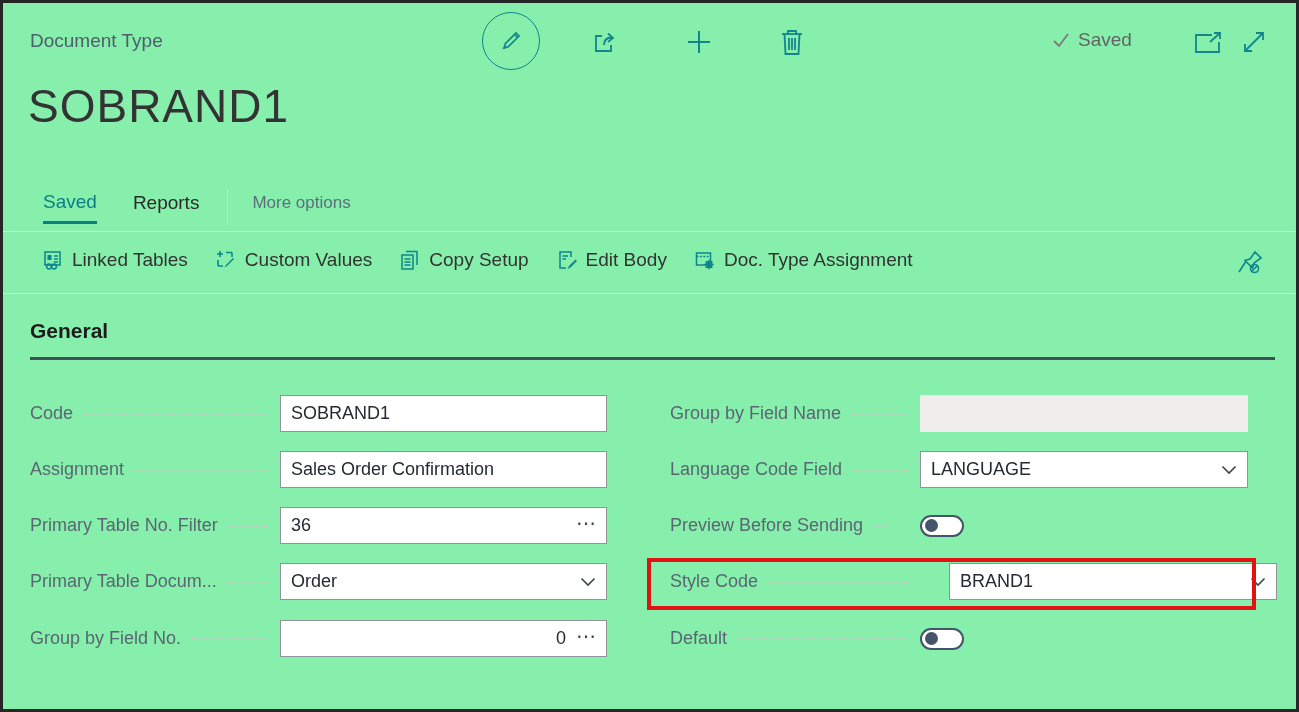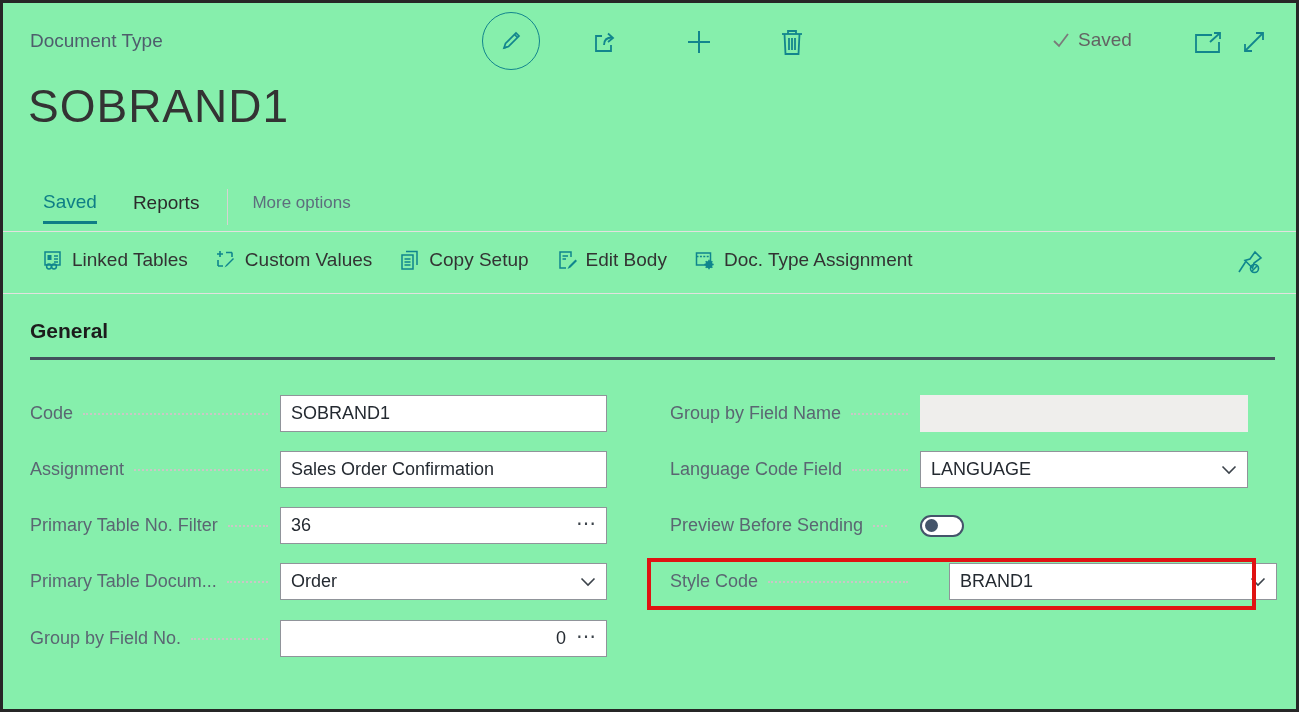--- a/index.html
+++ b/index.html
@@ -315,16 +315,25 @@
     <div class="fieldbox">
       <span class="dd-value">BRAND1</span>
       <span class="chev">
         <svg width="16" height="10" viewBox="0 0 16 10" fill="none" stroke="#3c434b" stroke-width="1.6">
             <path d="M1.5 1.5 L8 8 L14.5 1.5"></path>
           </svg>
       </span>
     </div>
   </div>
 
+  <div class="frow col-r" style="left:667px; top:617px; width:578px;">
+    <div class="lblarea">
+        <span class="lbl">Default</span>
+        <span class="leader"></span>
+      </div>
+    <div class="toggle">
+        <span class="knob"></span>
+      </div>
+  </div>
 
   <div class="hl-red"></div>
 
 </div>
 
 </body></html>

